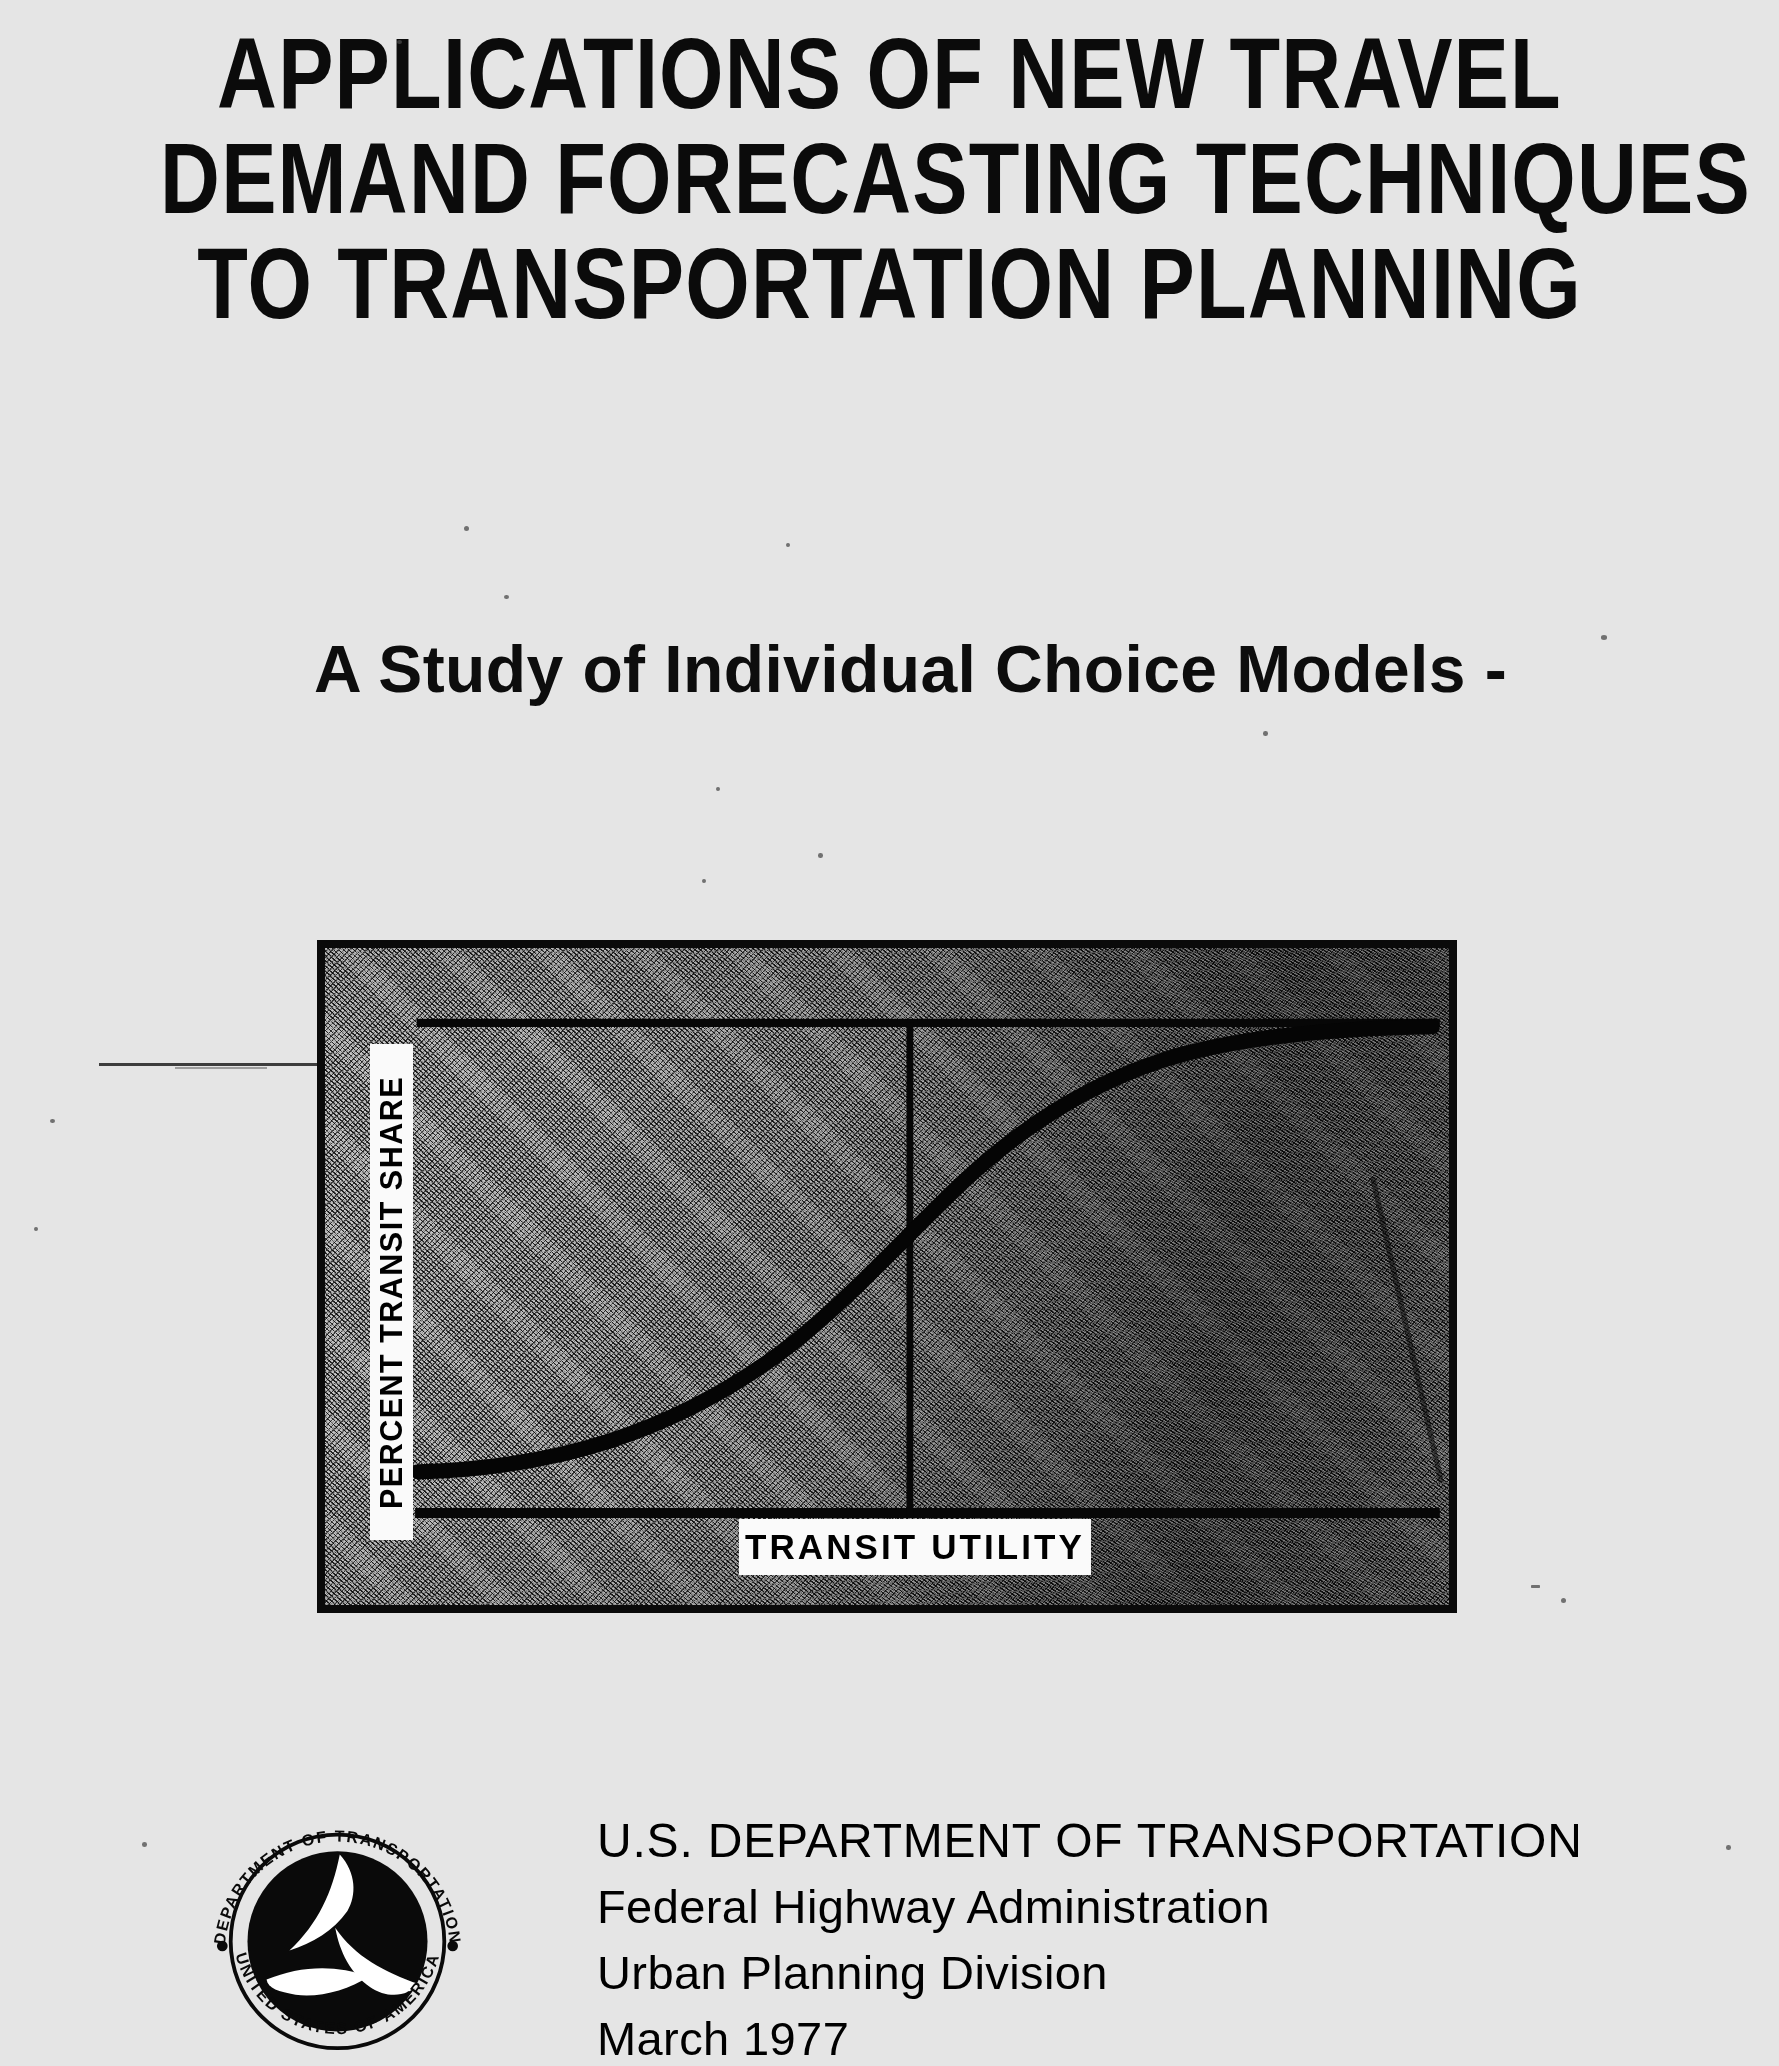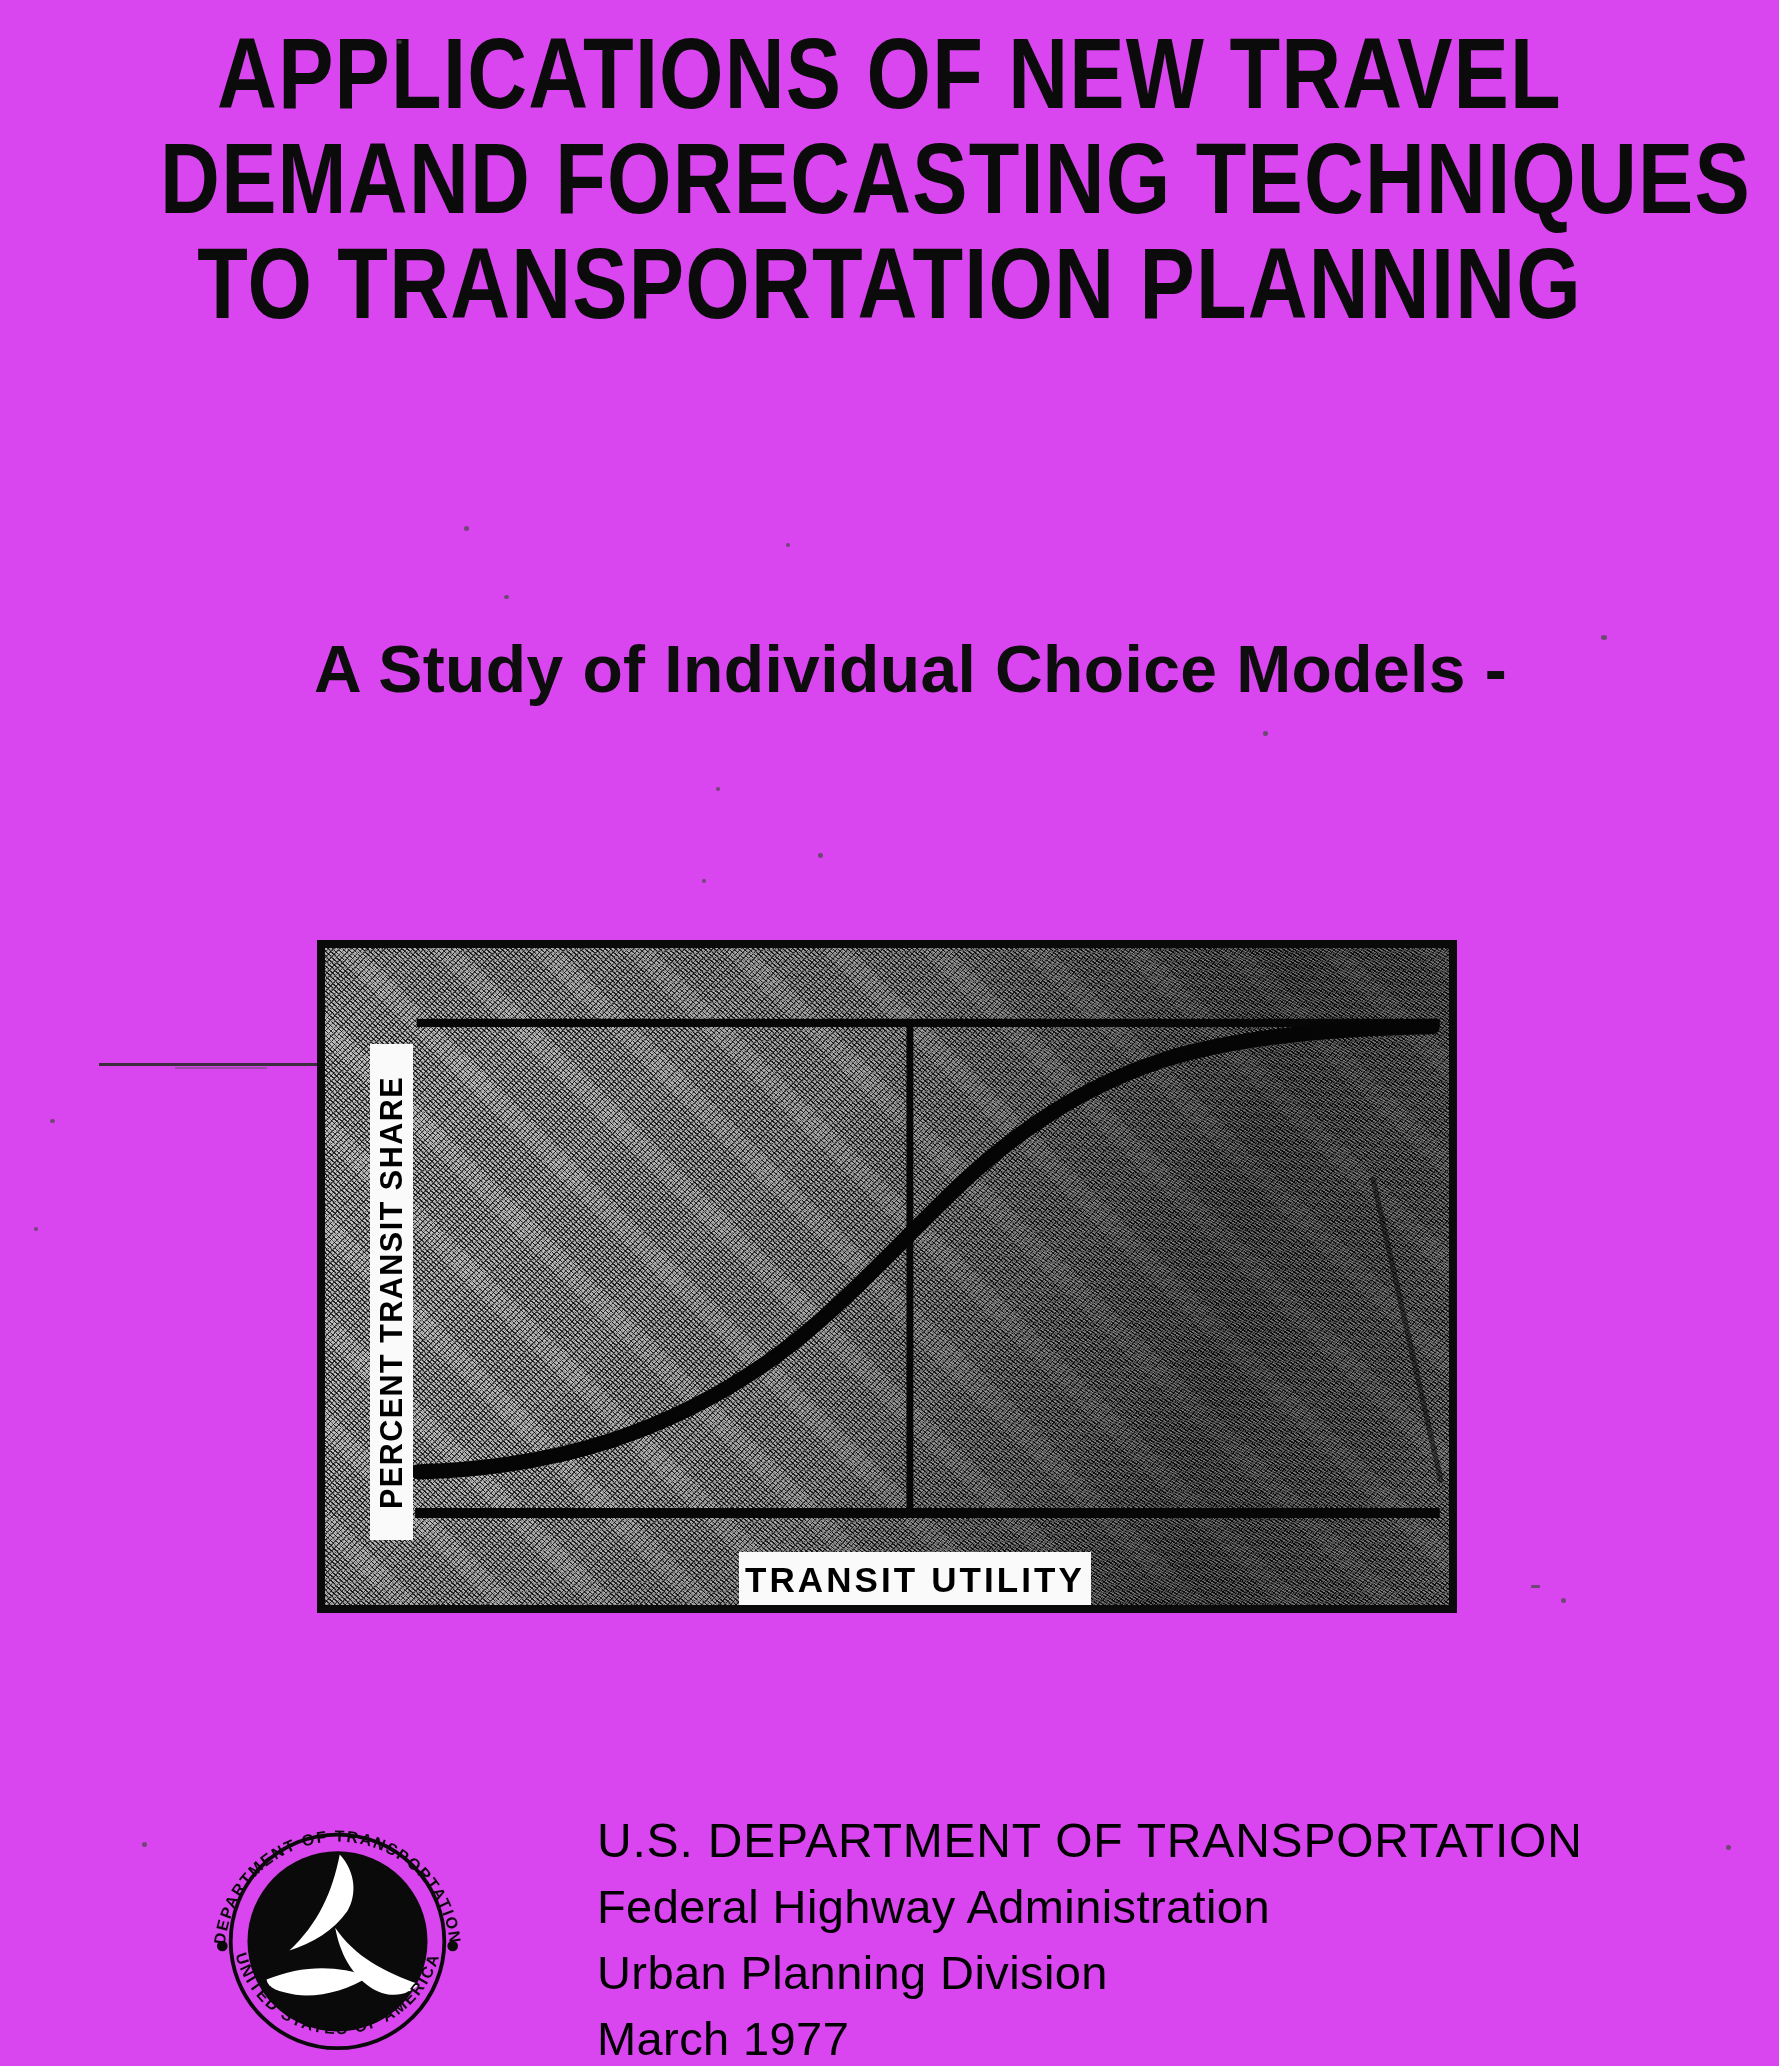--- a/index.html
+++ b/index.html
@@ -4,21 +4,21 @@
 <style>
   html, body {
     margin: 0;
     padding: 0;
     background: #ffffff;
   }
   #page {
     position: relative;
     width: 1779px;
     height: 2066px;
-    background: #d946ef;
+    background: #e5e5e5;
     overflow: hidden;
     font-family: "Liberation Sans", sans-serif;
     color: #000000;
   }
 
   
   .title-block {
     position: absolute;
     left: 0;
     top: 21.4px;
@@ -131,21 +131,21 @@
     left: 45px; top: 96px;
     width: 43px; height: 496px;
     font-size: 30.5px;
   }
   #ylabel-box span {
     transform: rotate(-90deg);
     transform-origin: center center;
     display: block;
   }
   #xlabel-box {
-    left: 414px; top: 604px;
+    left: 414px; top: 571px;
     width: 352px; height: 56px;
     font-size: 35px;
     letter-spacing: 3.1px;
   }
 
   
   #left-tick {
     position: absolute;
     left: 99px; top: 1063px;
     width: 220px; height: 3.1px;

